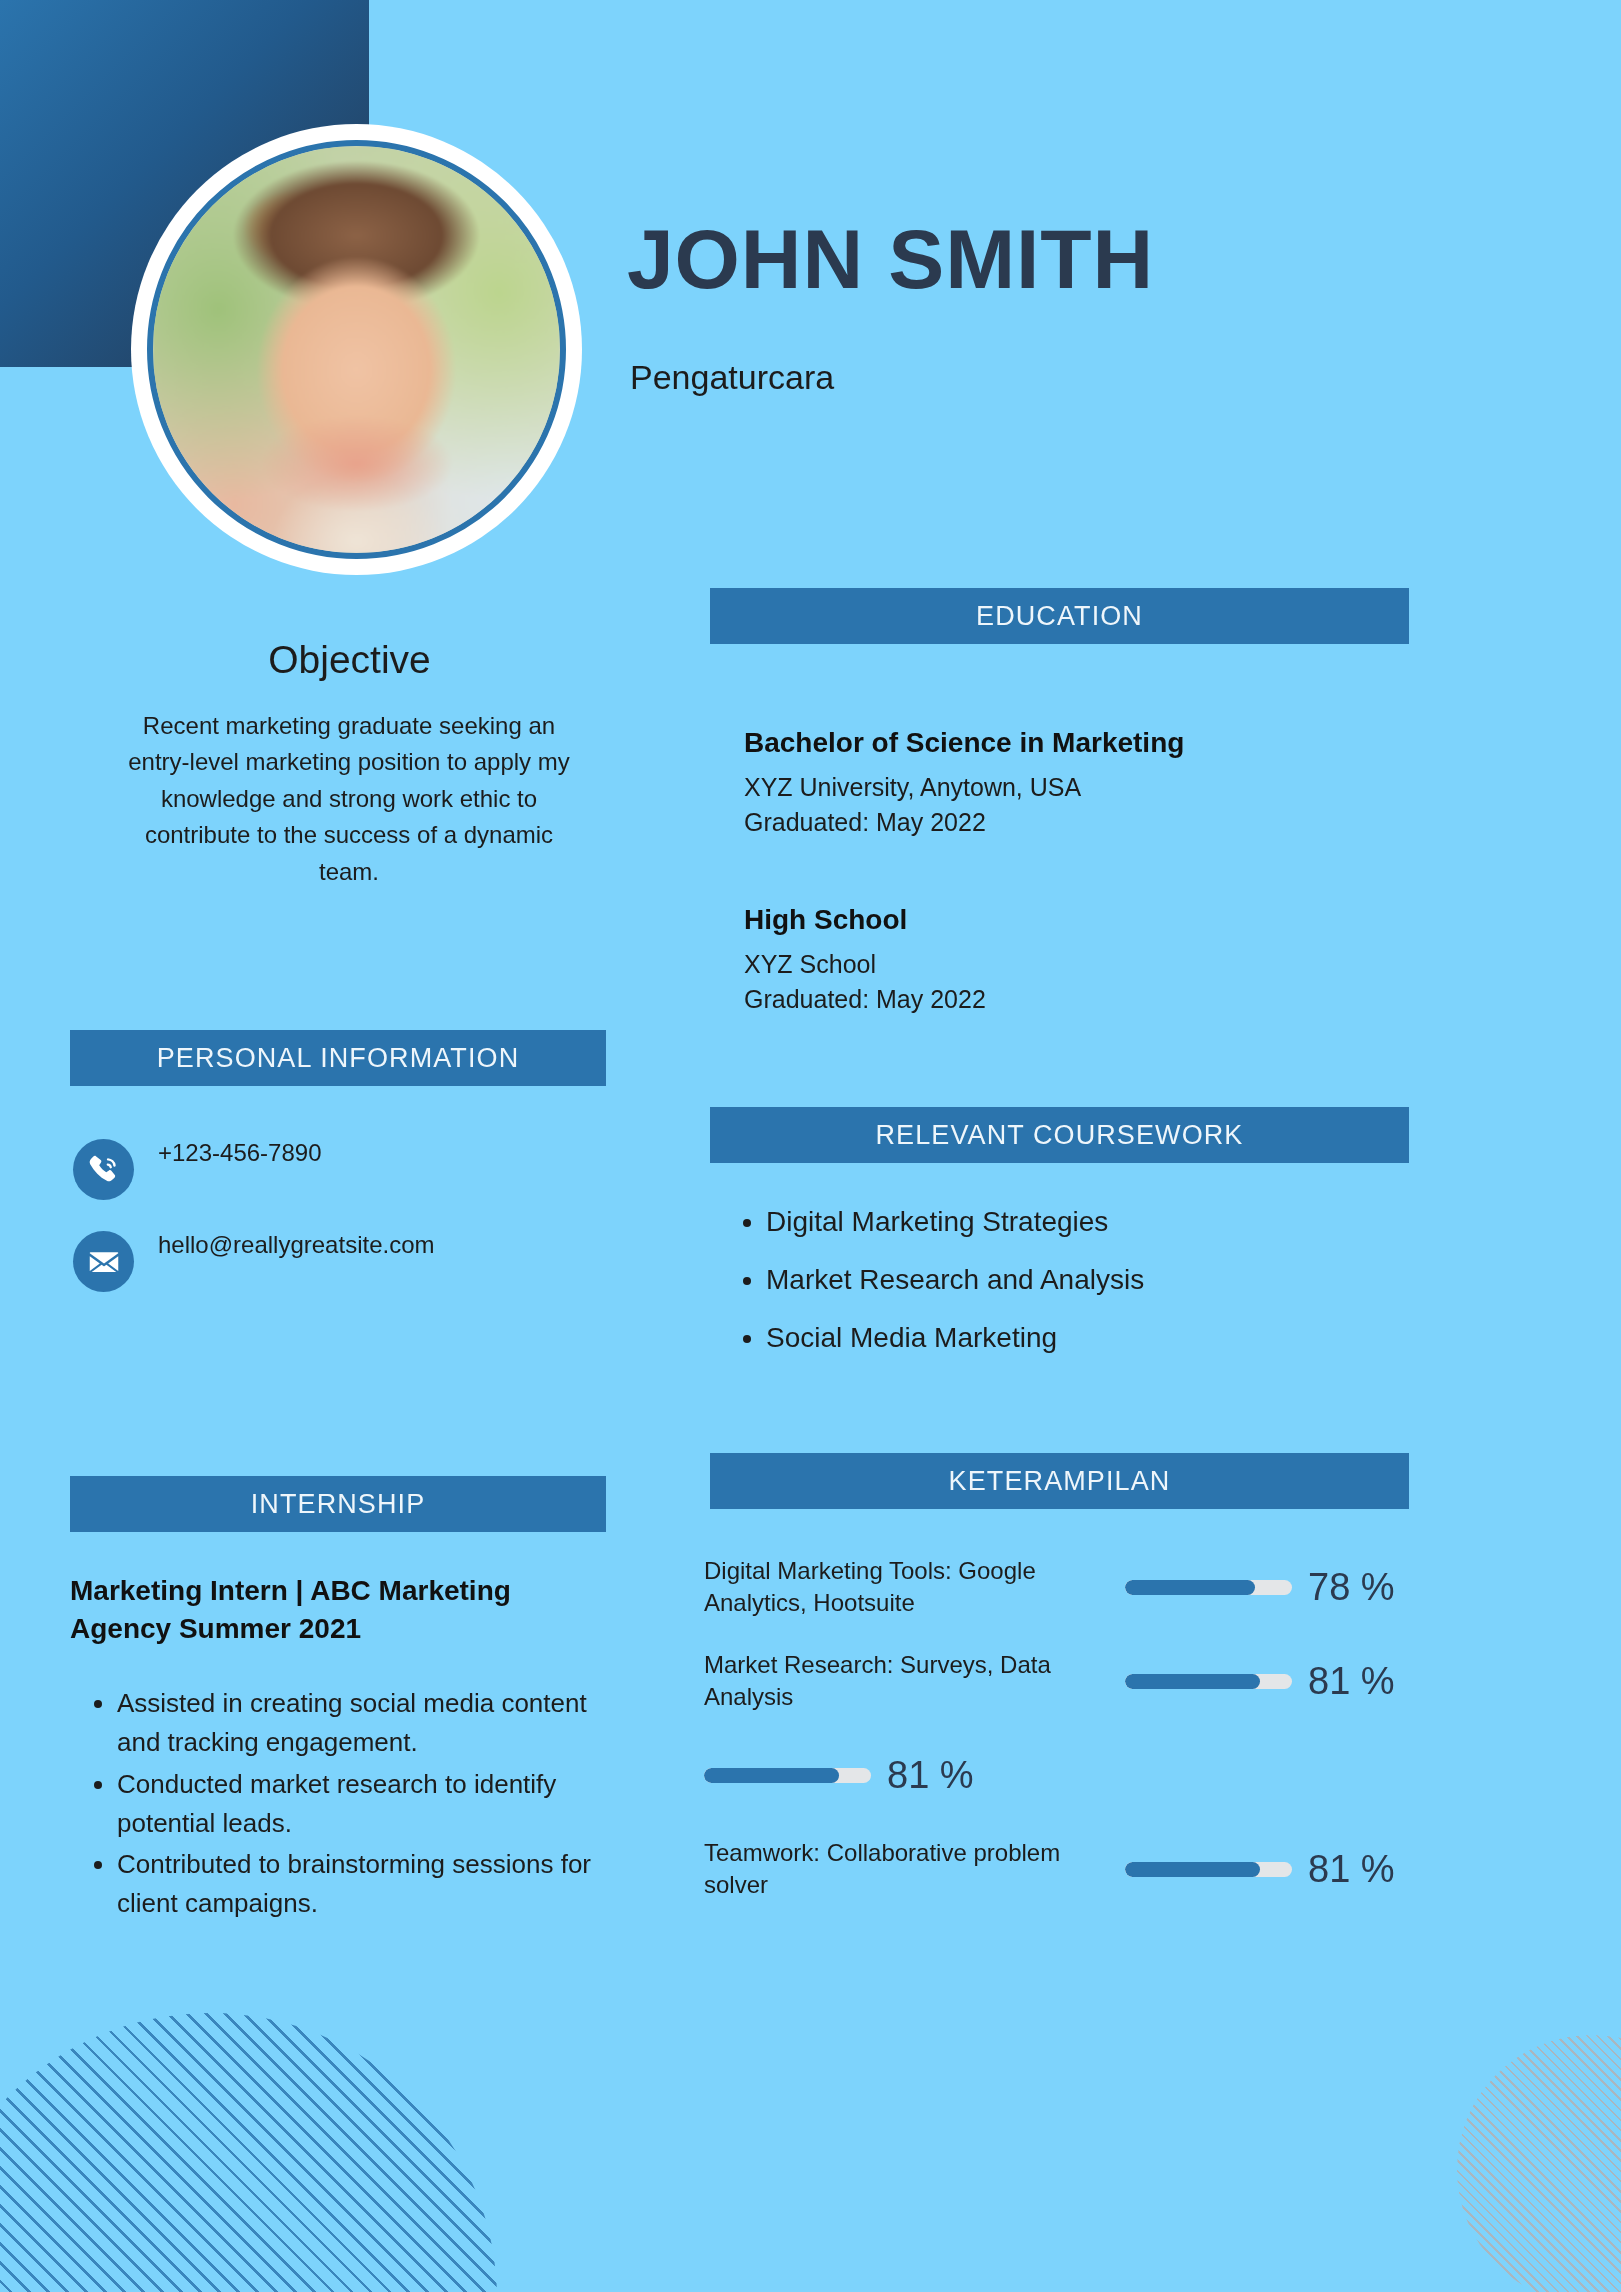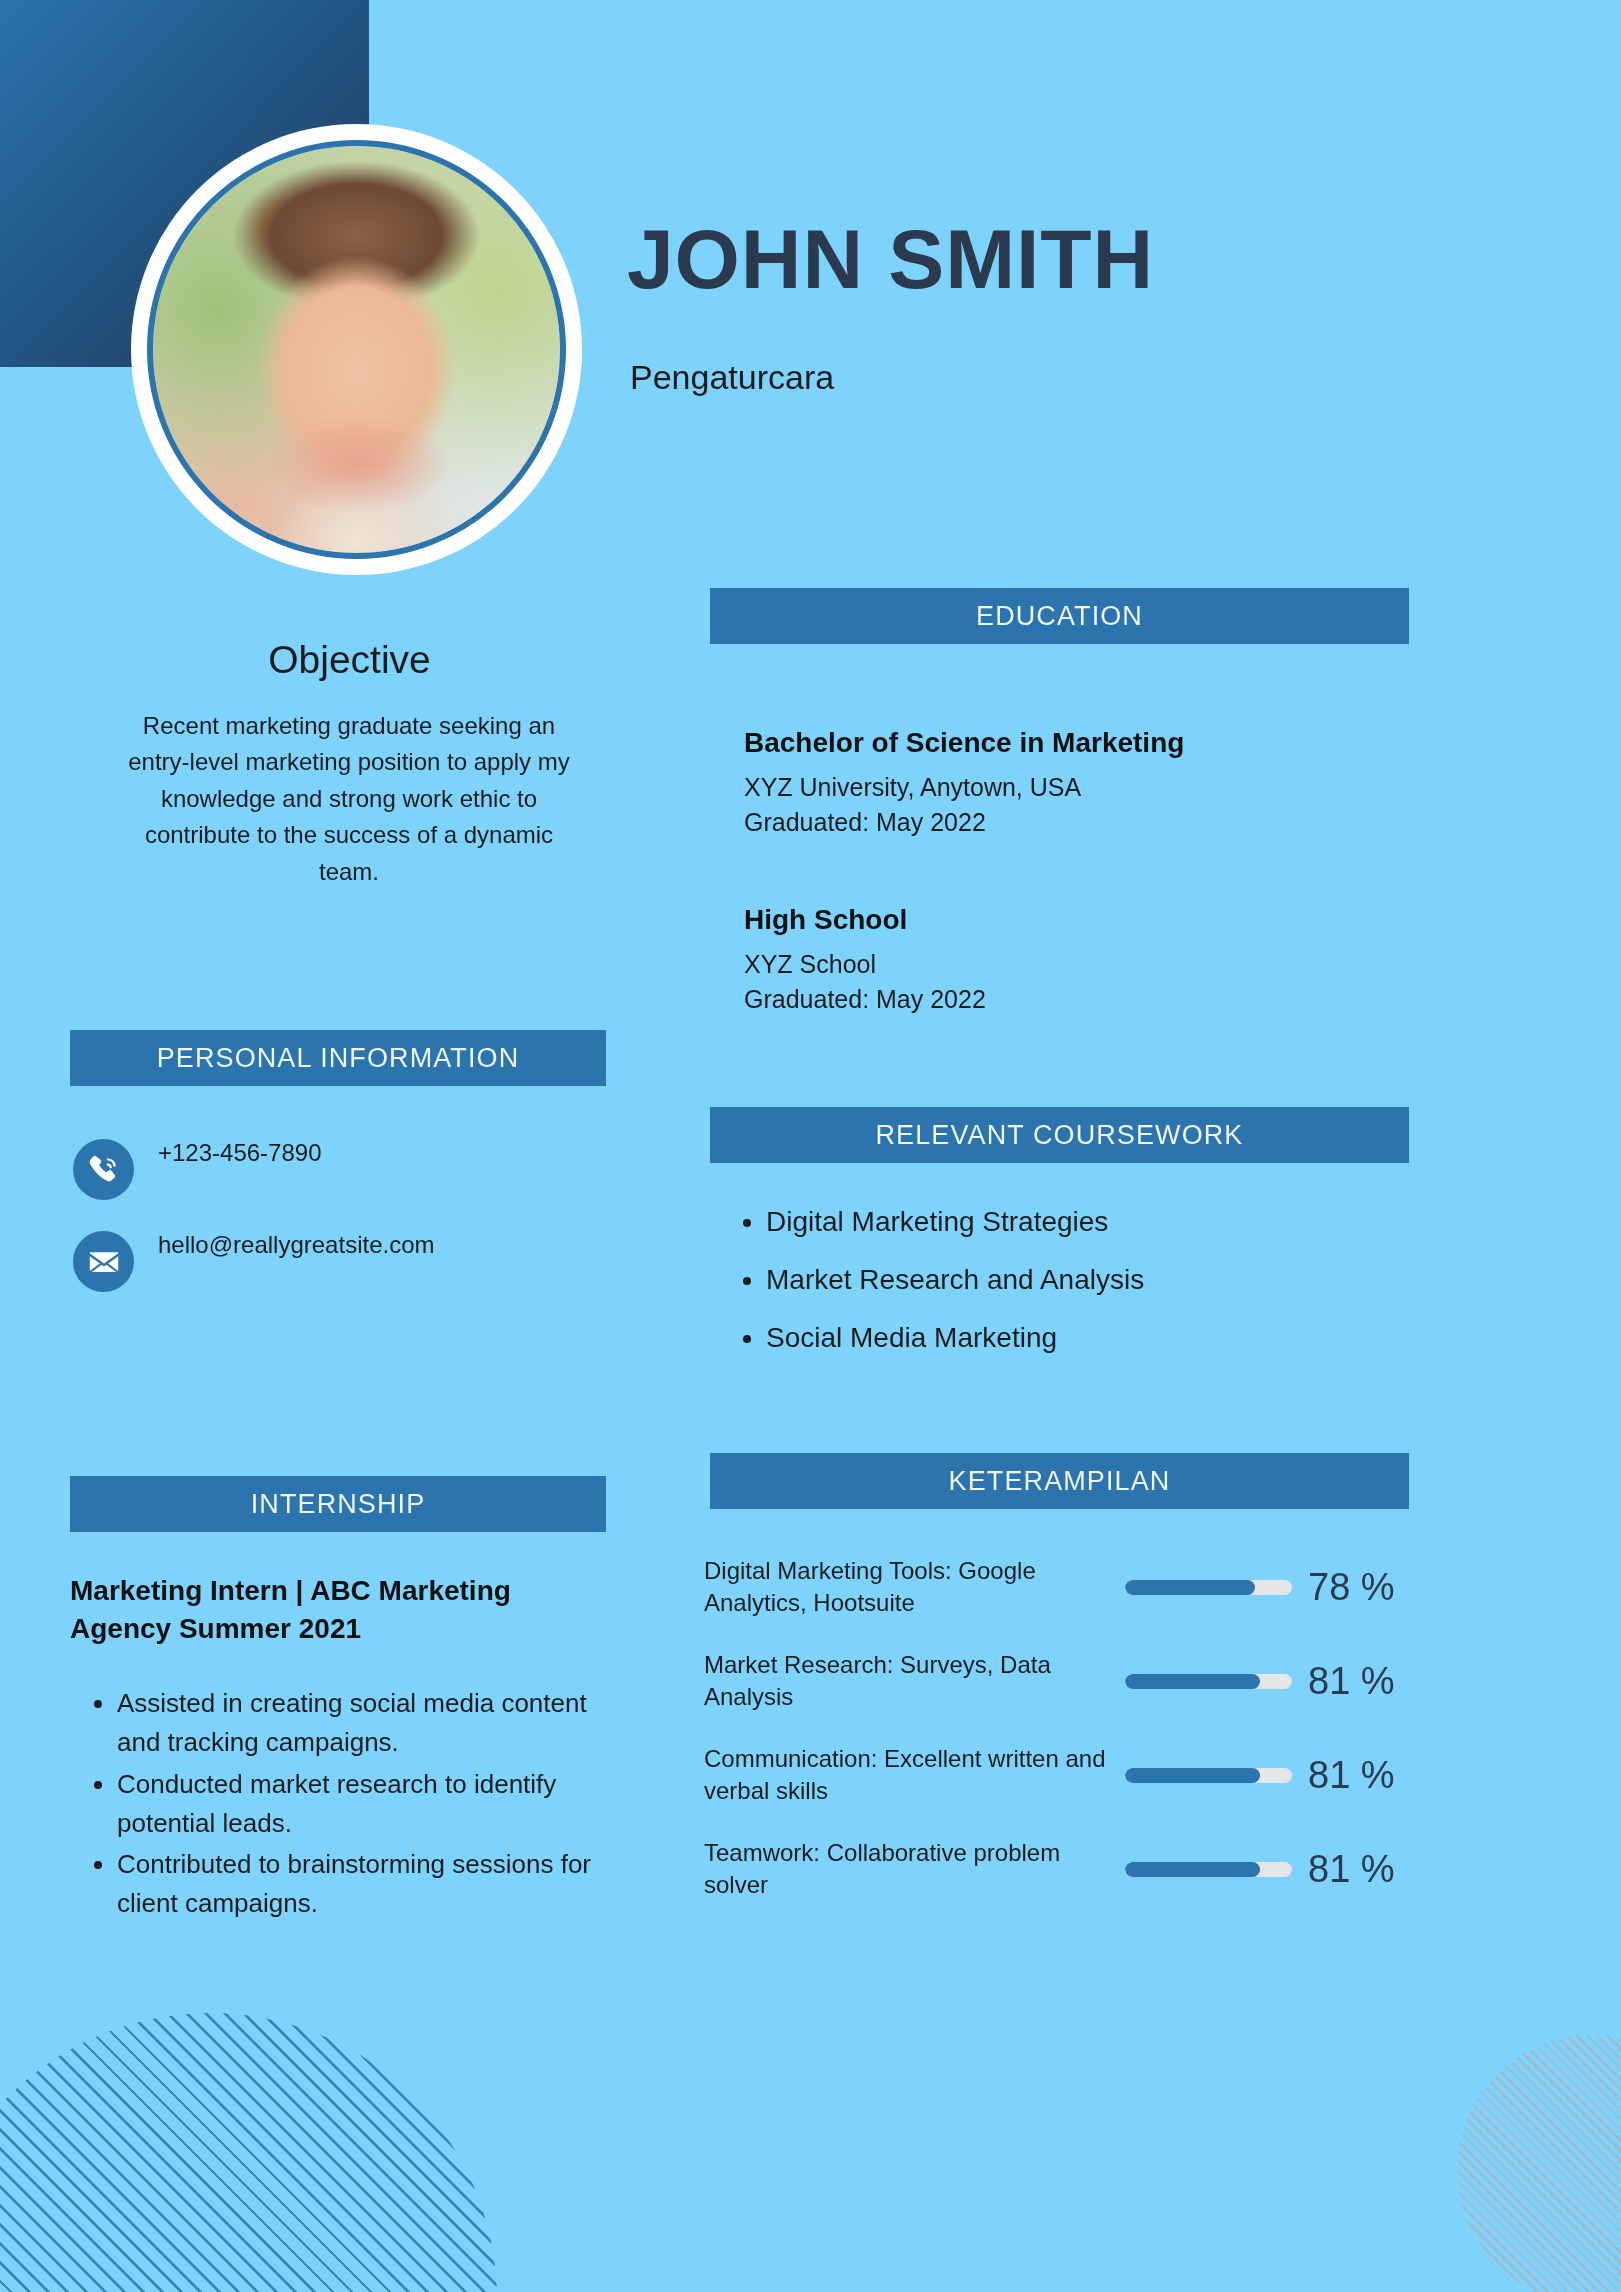--- a/index.html
+++ b/index.html
@@ -278,21 +278,21 @@
       </span>
       <span class="contact-text">hello@reallygreatsite.com</span>
     </div>
 
 
   </div>
 
   <div class="band band-internship">INTERNSHIP</div>
   <div class="intern-title">Marketing Intern | ABC Marketing Agency Summer 2021</div>
   <ul class="intern-list">
-    <li>Assisted in creating social media content and tracking campaigns.</li>
+    <li>Assisted in creating social media content and tracking engagement.</li>
     <li>Conducted market research to identify potential leads.</li>
     <li>Contributed to brainstorming sessions for client campaigns.</li>
   </ul>
 
   <div class="band band-education">EDUCATION</div>
 
   <div class="edu-block edu-1">
     <div class="edu-degree">Bachelor of Science in Marketing</div>
     <div class="edu-line">XYZ University, Anytown, USA</div>
     <div class="edu-line">Graduated: May 2022</div>
@@ -325,21 +325,20 @@
 
     <div class="skill-row">
       <div class="skill-label">Market Research: Surveys, Data Analysis</div>
       <div class="skill-meter">
         <div class="skill-fill" style="width: 81%;"></div>
       </div>
       <div class="skill-pct">81 %</div>
     </div>
 
     <div class="skill-row">
-      <div class="skill-label">Communication: Excellent written and verbal skills</div>
       <div class="skill-meter">
         <div class="skill-fill" style="width: 81%;"></div>
       </div>
       <div class="skill-pct">81 %</div>
     </div>
 
     <div class="skill-row">
       <div class="skill-label">Teamwork: Collaborative problem solver</div>
       <div class="skill-meter">
         <div class="skill-fill" style="width: 81%;"></div>

